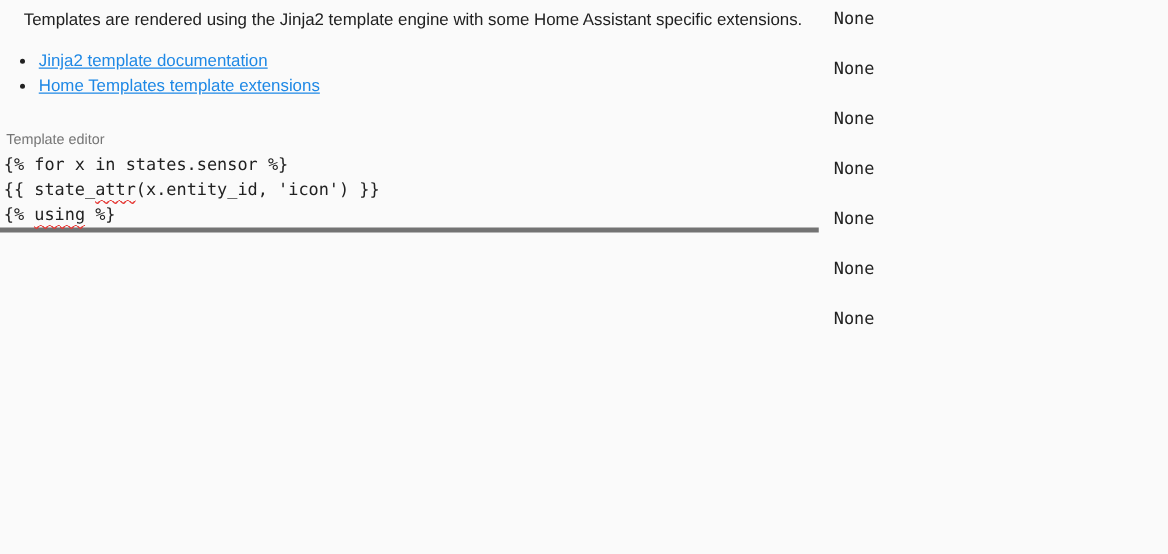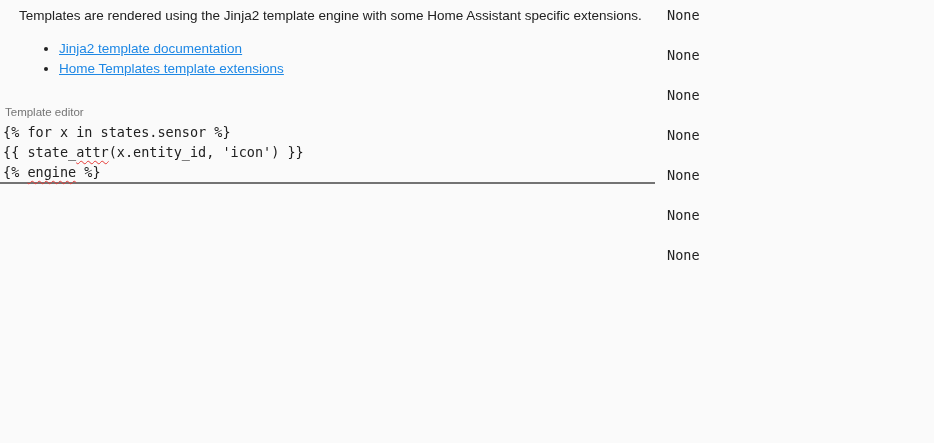--- a/index.html
+++ b/index.html
@@ -22,21 +22,21 @@
     font-size: 13.5px;
     line-height: 15px;
     white-space: nowrap;
     color: #212121;
   }
   .docs-links {
     position: absolute;
     top: 39px;
     left: 0;
     margin: 0;
-    padding: 0 0 0 59px;
+    padding: 0 0 0 31px;
     list-style: disc;
     font-size: 13.5px;
   }
   .docs-links li {
     line-height: 20px;
     color: #212121;
   }
   .docs-links a {
     color: #1e88e5;
     text-decoration: underline;
@@ -50,21 +50,21 @@
   }
   .editor-label {
     font-size: 11.5px;
     line-height: 13px;
     color: #757575;
     padding-left: 5px;
   }
   .editor-code {
     margin-top: 3px;
     padding-left: 3px;
-    border-bottom: 2px solid #737373;
+    border-bottom: 4px solid #737373;
     font-family: "DejaVu Sans Mono", "Liberation Mono", monospace;
     font-size: 13.5px;
     color: #212121;
     cursor: text;
   }
   .code-line {
     height: 20px;
     line-height: 20px;
     white-space: pre;
   }
@@ -98,21 +98,21 @@
 <ul class="docs-links">
     <li><a href="#">Jinja2 template documentation</a></li>
     <li><a href="#">Home Templates template extensions</a></li>
   </ul>
 
 <div class="editor-block">
   <div class="editor-label">Template editor</div>
   <div class="editor-code">
       <div class="code-line"><span>{% for x in states.sensor %}</span></div>
       <div class="code-line"><span>{{ state_</span><span class="misspelled">attr</span><span>(x.entity_id, 'icon') }}</span></div>
-      <div class="code-line"><span>{% </span><span class="misspelled">engine</span><span> %}</span></div>
+      <div class="code-line"><span>{% </span><span class="misspelled">using</span><span> %}</span></div>
     </div>
 </div>
 
 <div class="output-panel">
     <div class="output-line">None</div>
     <div class="output-line">None</div>
     <div class="output-line">None</div>
     <div class="output-line">None</div>
     <div class="output-line">None</div>
     <div class="output-line">None</div>

